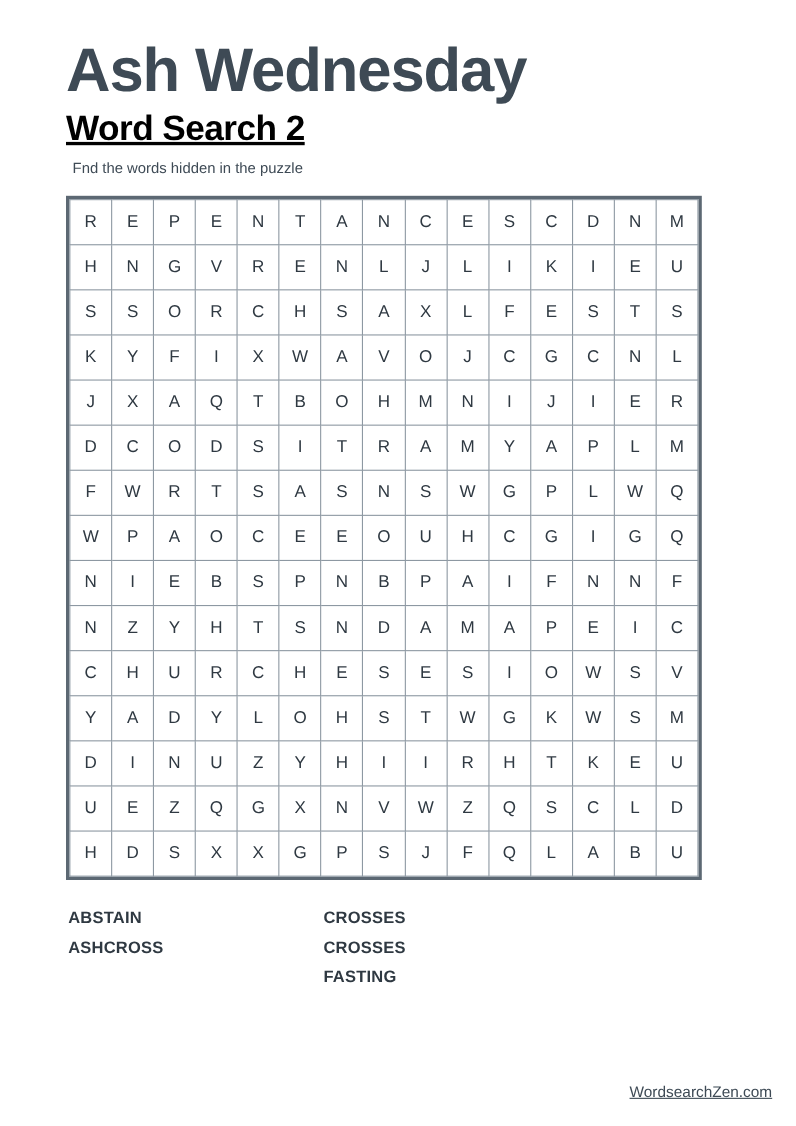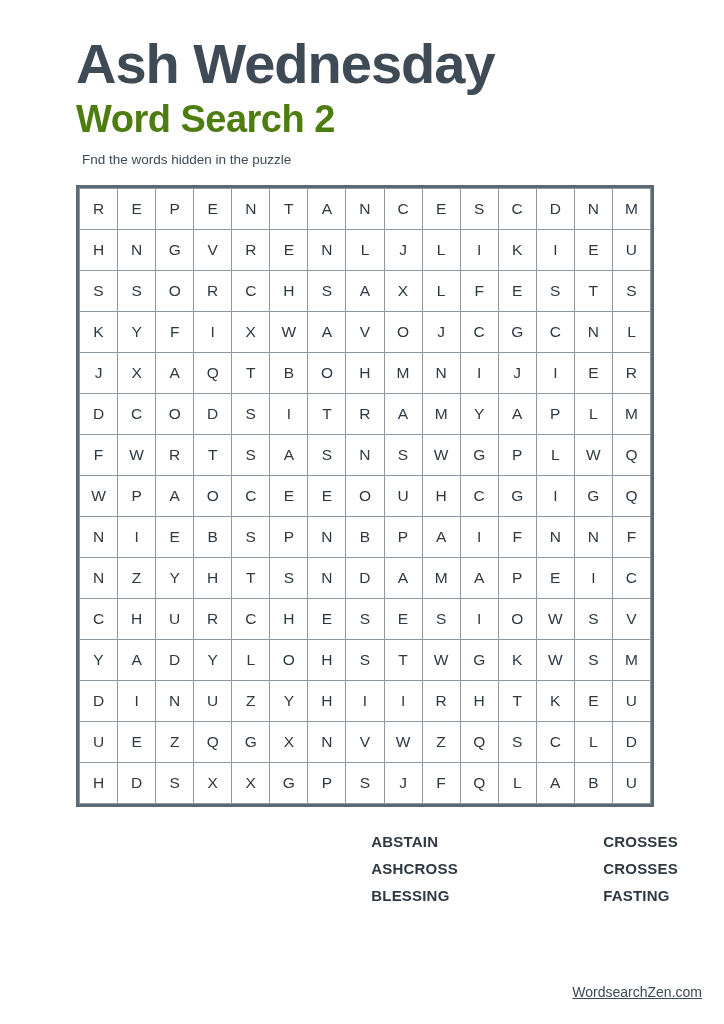--- a/index.html
+++ b/index.html
@@ -12,38 +12,39 @@
     height: 1024px;
     font-family: "Liberation Sans", sans-serif;
     color: #3a4550;
     position: relative;
     overflow: hidden;
   }
   .page {
     width: 724px;
     height: 1024px;
     box-sizing: border-box;
-    padding: 26px 68px 0 72px;
+    padding: 26px 68px 0 56px;
     position: relative;
   }
   .title {
     font-size: 56px;
     font-weight: 700;
     letter-spacing: -1px;
     line-height: 1.08;
     color: #3e4a55;
     margin: 8px 0 0 4px;
   }
   .subtitle {
-    font-size: 38px;
+    font-size: 32px;
     font-weight: 700;
     letter-spacing: -0.5px;
     line-height: 1.15;
-    color: #4d7c0f;
+    color: #000000;
     margin: 4px 0 0 4px;
+    text-decoration: underline;
   }
   .instructions {
     font-size: 13.5px;
     font-weight: 400;
     color: #3e4a55;
     margin: 10px 0 0 10px;
   }
   .grid-wrap {
     margin-top: 18px;
     margin-left: 4px;
@@ -65,21 +66,20 @@
     font-size: 15.5px;
     font-weight: 400;
     color: #2f3942;
     font-family: "Liberation Sans", sans-serif;
   }
   .words {
     margin-top: 22px;
     margin-left: 6px;
     display: flex;
     width: 600px;
-    justify-content: flex-end;
   }
   .words-col {
     width: 232px;
     flex: none;
   }
   .words-col:last-child { width: auto; }
   .word {
     font-size: 15px;
     font-weight: 700;
     color: #2f3942;
@@ -363,21 +363,20 @@
             <td>U</td>
           </tr>
         </tbody>
     </table>
   </div>
 
   <div class="words">
     <div class="words-col">
         <div class="word">ABSTAIN</div>
         <div class="word">ASHCROSS</div>
-        <div class="word">BLESSING</div>
       </div>
     <div class="words-col">
         <div class="word">CROSSES</div>
         <div class="word">CROSSES</div>
         <div class="word">FASTING</div>
       </div>
   </div>
 
   <div class="footer">WordsearchZen.com</div>
 

